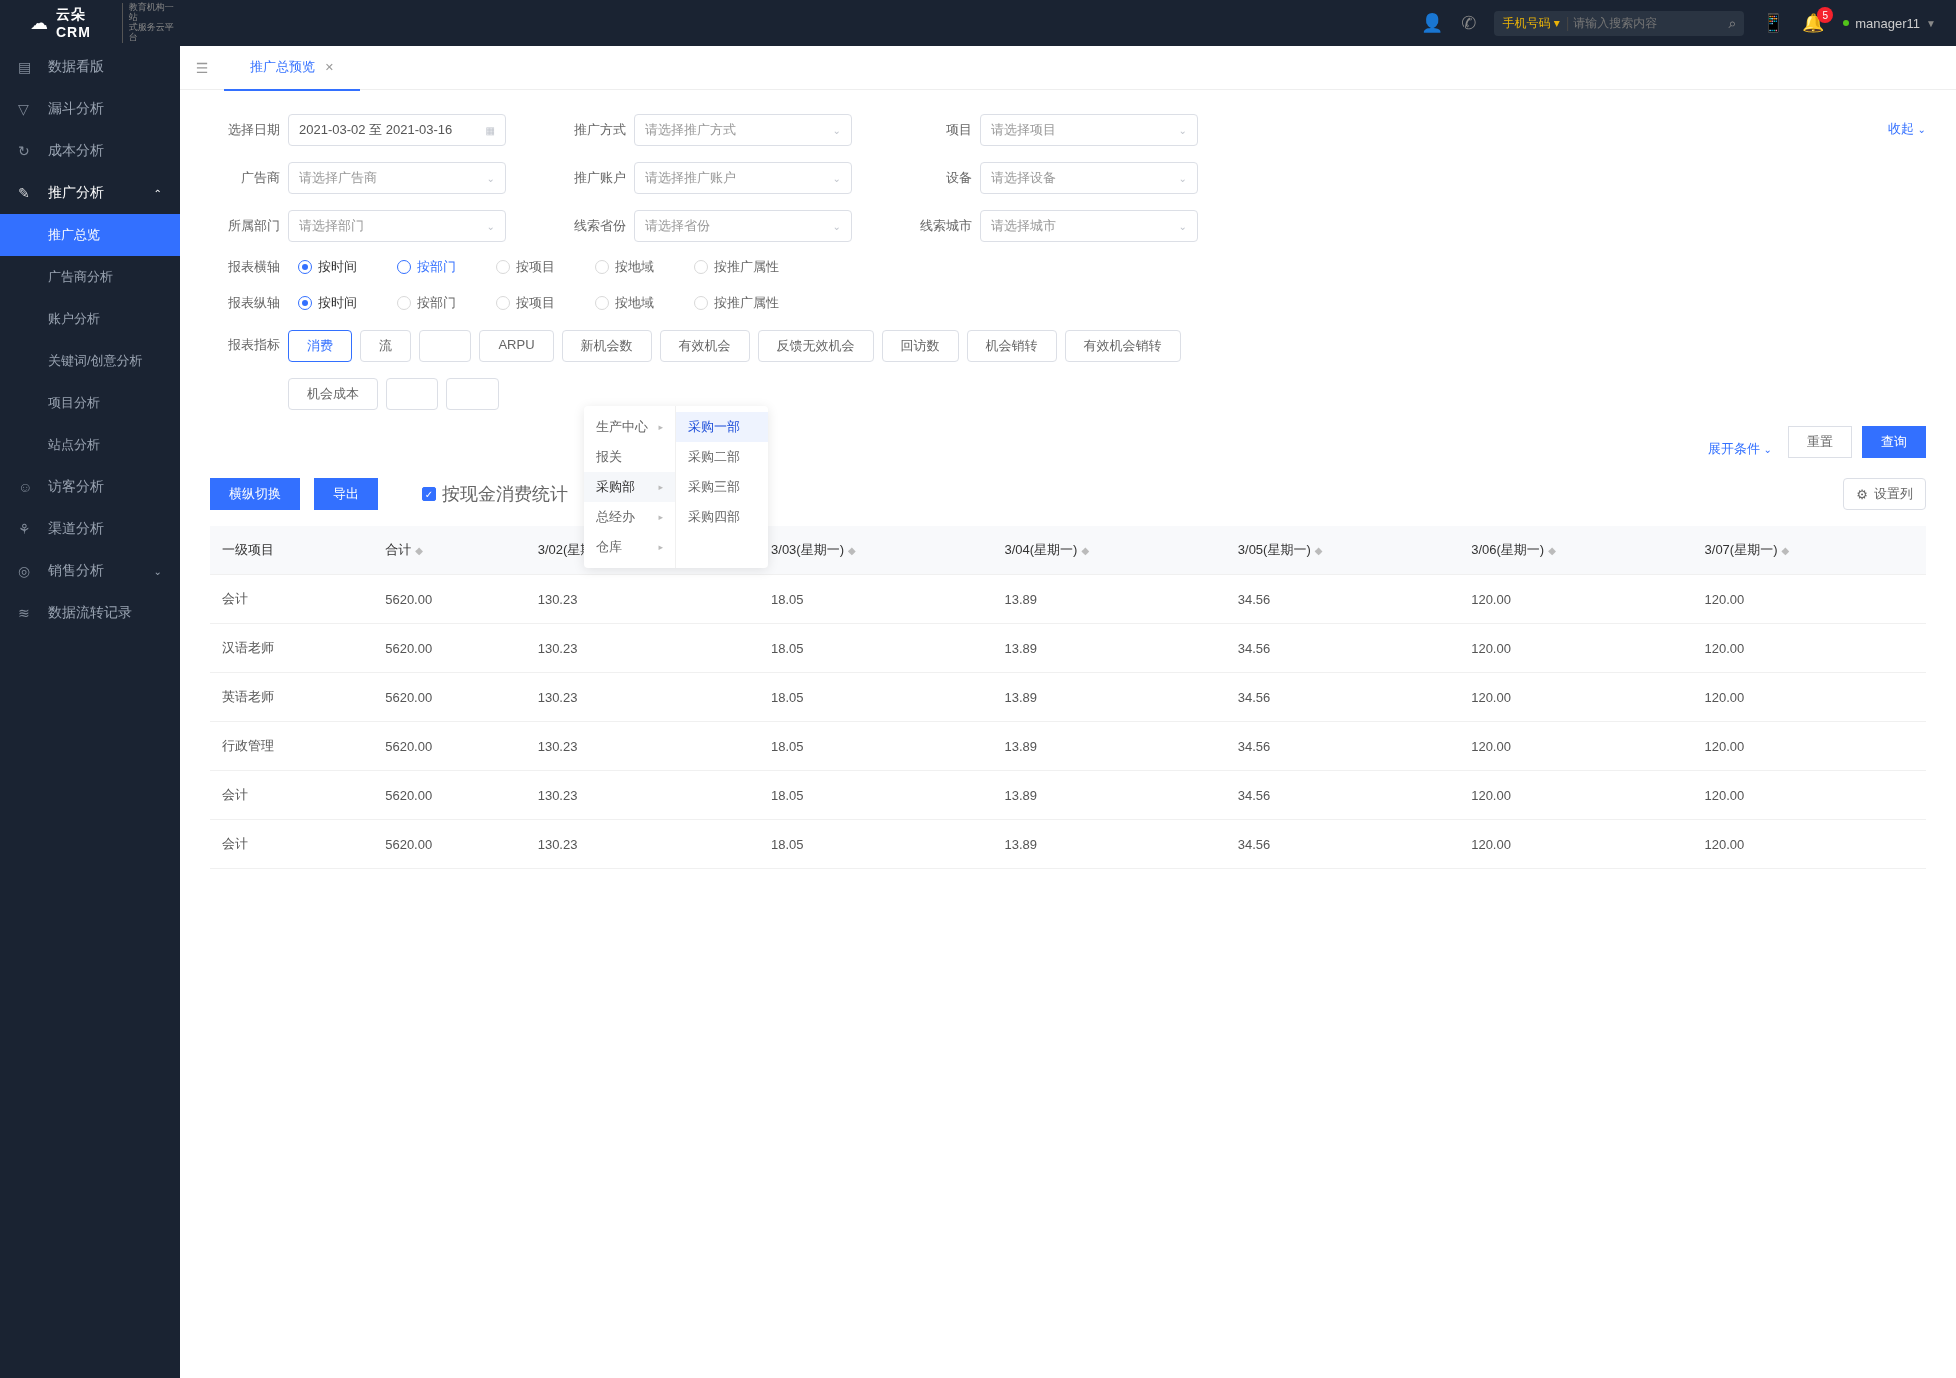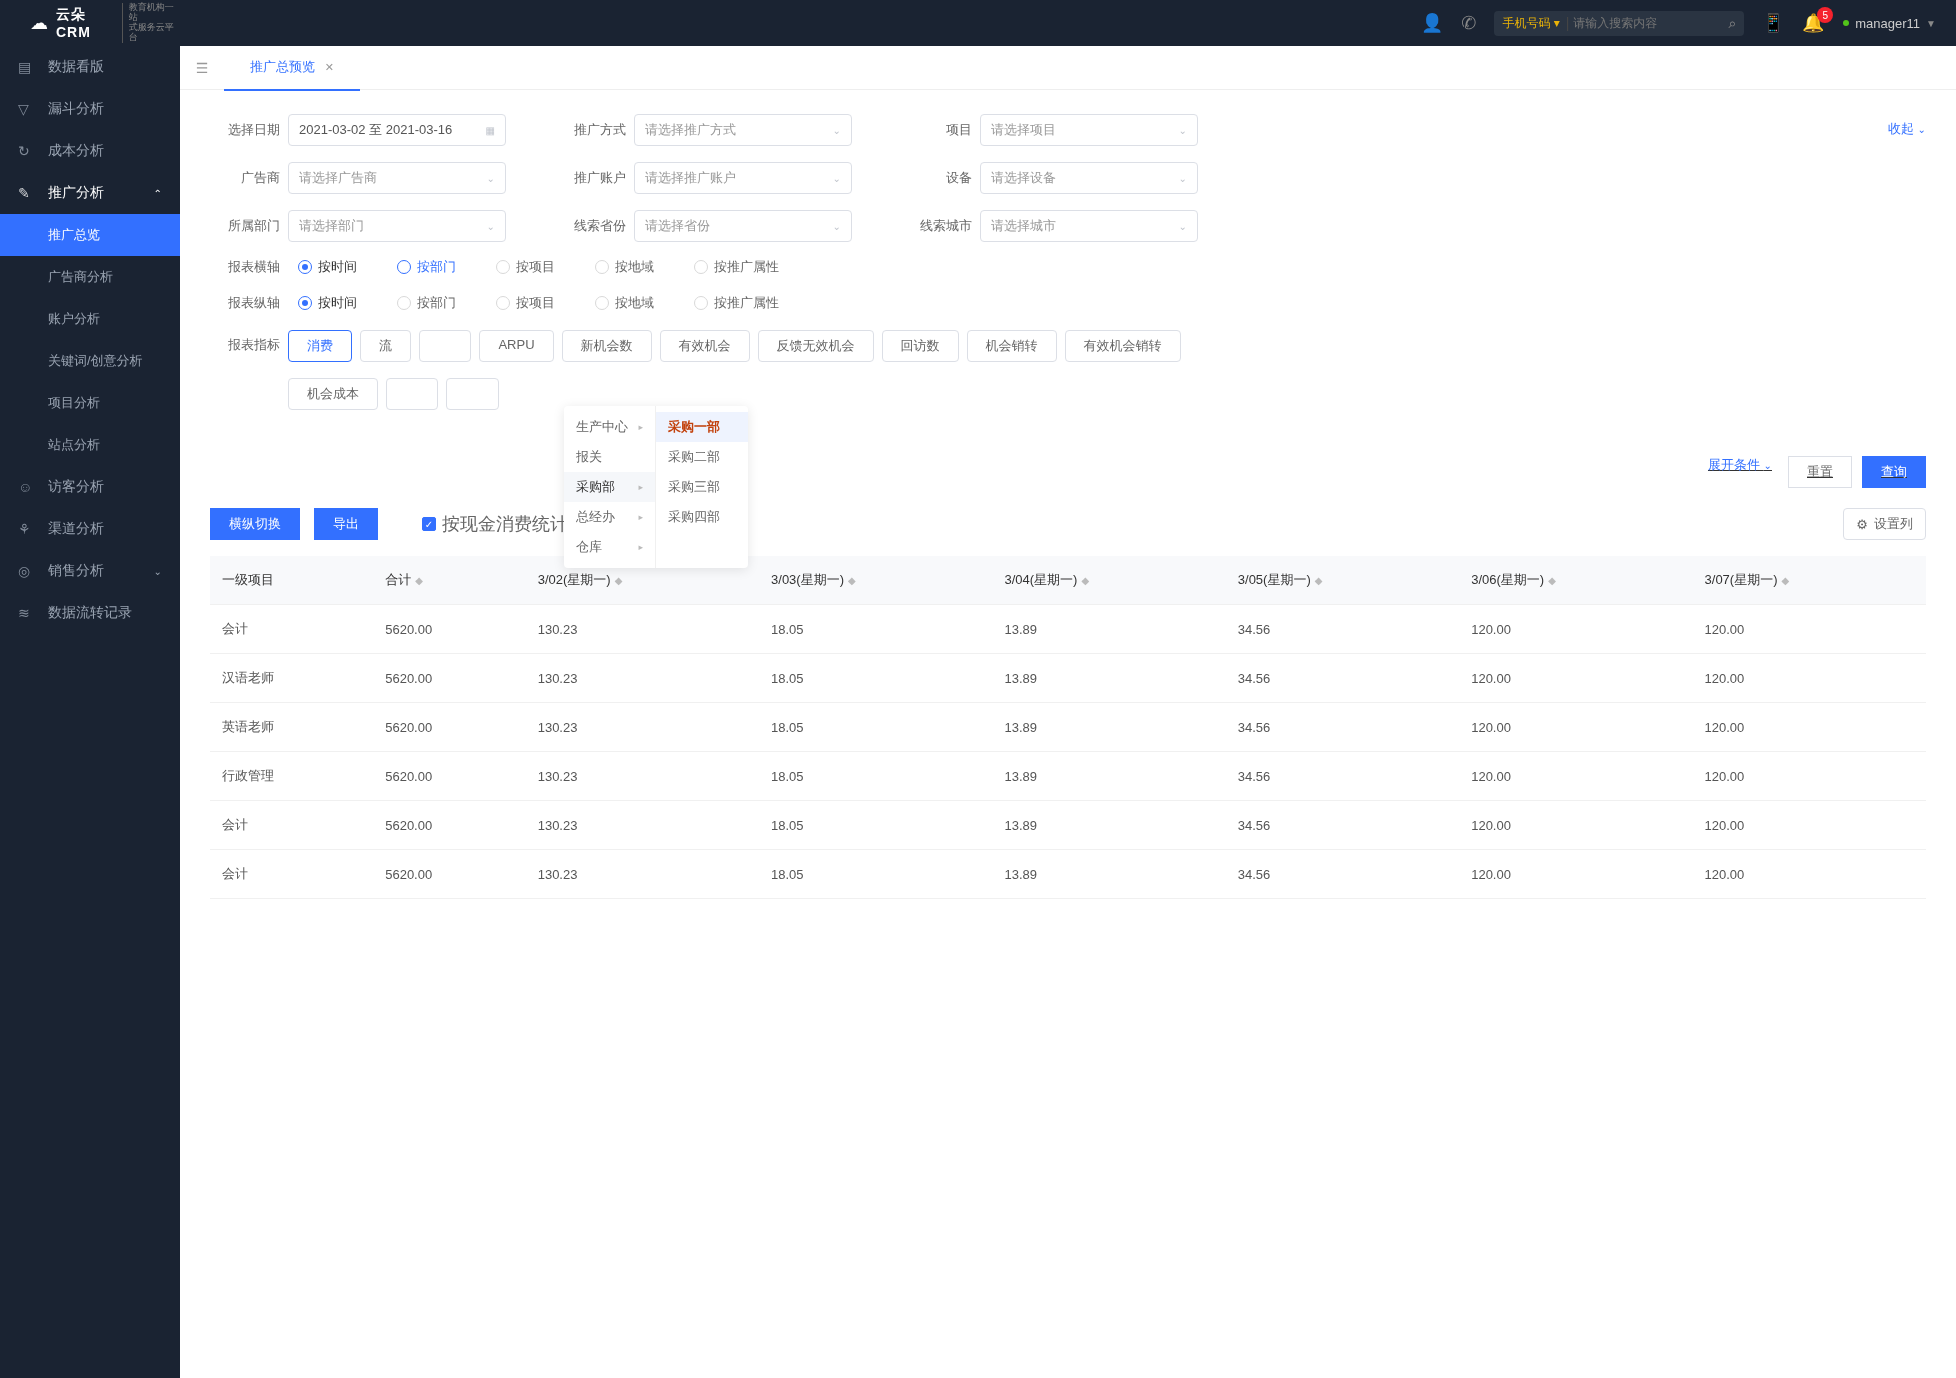--- a/index.html
+++ b/index.html
@@ -62,36 +62,36 @@
 .radio-opts { display: flex; gap: 40px; }
 .radio-opt { display: flex; align-items: center; cursor: pointer; font-size: 13px; color: #666; }
 .radio-circle { width: 14px; height: 14px; border-radius: 50%; border: 1px solid #d9d9d9; margin-right: 6px; display: flex; align-items: center; justify-content: center; }
 .radio-opt.selected .radio-circle { border-color: #3370ff; }
 .radio-opt.selected .radio-circle::after { content: ''; width: 6px; height: 6px; border-radius: 50%; background: #3370ff; }
 .radio-opt.selected { color: #333; }
 .radio-opt.hover .radio-circle { border-color: #3370ff; }
 .radio-opt.hover { color: #3370ff; }
 
 
-.dropdown { position: absolute; top: 292px; left: 354px; display: flex; background: #fff; box-shadow: 0 2px 12px rgba(0,0,0,.1); border-radius: 4px; z-index: 10; }
+.dropdown { position: absolute; top: 292px; left: 374px; display: flex; background: #fff; box-shadow: 0 2px 12px rgba(0,0,0,.1); border-radius: 4px; z-index: 10; }
 .dd-col { width: 92px; padding: 6px 0; border-right: 1px solid #f0f0f0; }
 .dd-col:last-child { border-right: none; }
 .dd-item { padding: 6px 12px; font-size: 13px; color: #666; cursor: pointer; display: flex; align-items: center; justify-content: space-between; }
 .dd-item.active { background: #f5f7fa; color: #333; }
-.dd-item.highlight { background: #eef3fe; color: #c2410c; font-weight: bold; }
+.dd-item.highlight { background: #eef3fe; color: #1d4ed8; }
 .dd-arrow { font-size: 9px; color: #bbb; }
 
 
 .metric-row { display: flex; flex-wrap: wrap; gap: 8px; margin-bottom: 16px; }
 .metric-label { width: 70px; text-align: right; margin-right: 8px; color: #666; font-size: 13px; padding-top: 6px; }
 .metric-btn { padding: 6px 18px; border: 1px solid #dcdfe6; border-radius: 4px; font-size: 13px; color: #666; cursor: pointer; background: #fff; }
 .metric-btn.active { border-color: #3370ff; color: #3370ff; }
 
 
-.actions-row { display: flex; align-items: flex-start; margin-top: 30px; margin-bottom: 20px; text-decoration: underline; }
+.actions-row { display: flex; align-items: flex-end; margin-bottom: 20px; }
 .expand-cond { margin-left: auto; color: #3370ff; font-size: 13px; cursor: pointer; margin-right: 16px; }
 .btn { padding: 6px 18px; border-radius: 0; font-size: 13px; cursor: pointer; border: 1px solid transparent; }
 .btn-default { background: #fff; border-color: #dcdfe6; color: #666; margin-right: 10px; }
 .btn-primary { background: #3370ff; color: #fff; }
 
 .toolbar { display: flex; align-items: center; margin-bottom: 16px; gap: 14px; }
 .check-opt { display: flex; align-items: center; font-size: 18px; color: #666; cursor: pointer; }
 .checkbox { width: 14px; height: 14px; border: 1px solid #d9d9d9; border-radius: 2px; margin-right: 6px; display: flex; align-items: center; justify-content: center; }
 .checkbox.checked { background: #3370ff; border-color: #3370ff; }
 .checkbox.checked::after { content: '✓'; color: #fff; font-size: 10px; }

